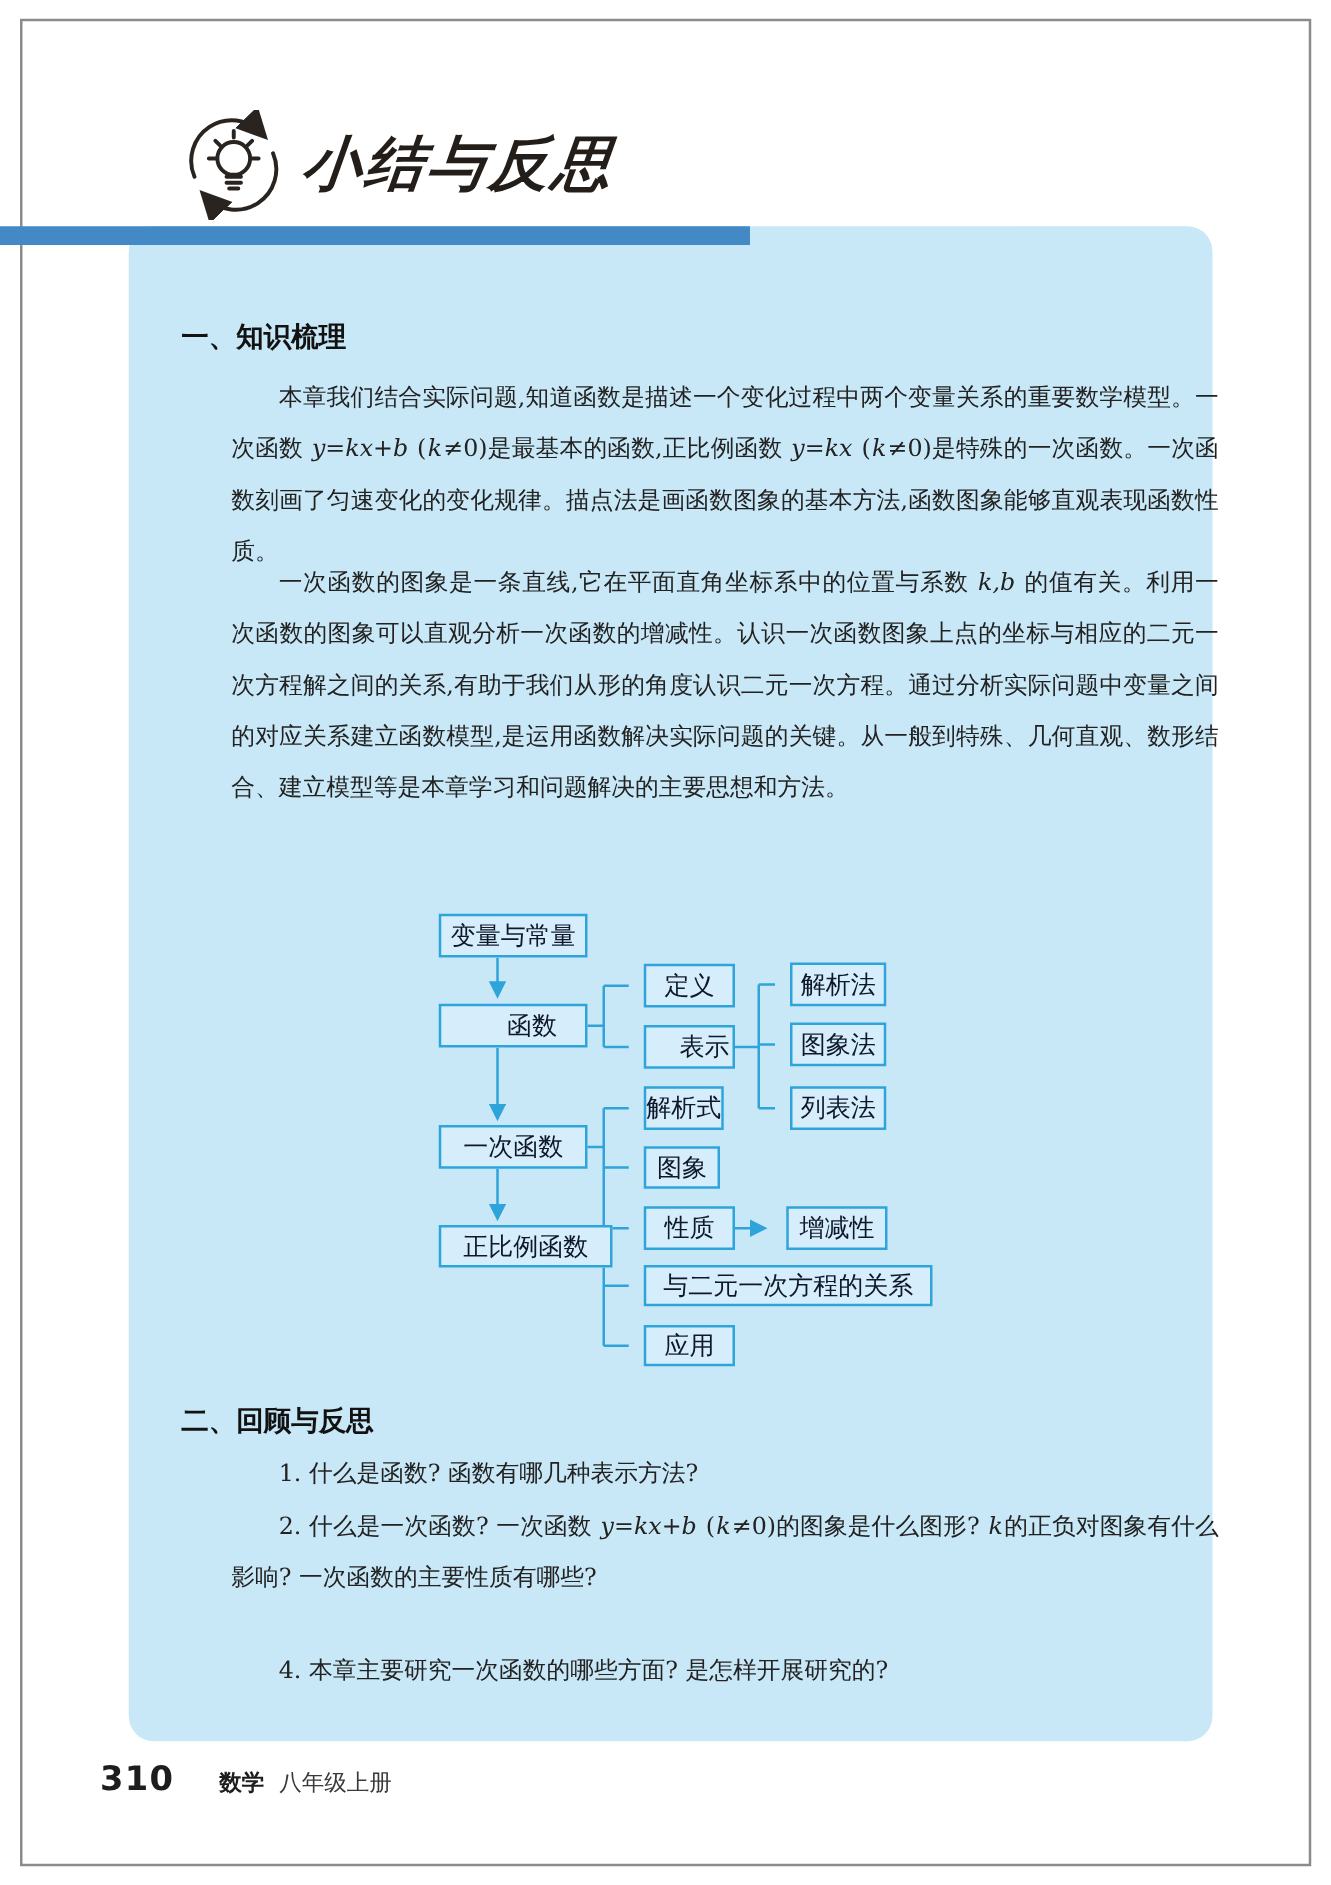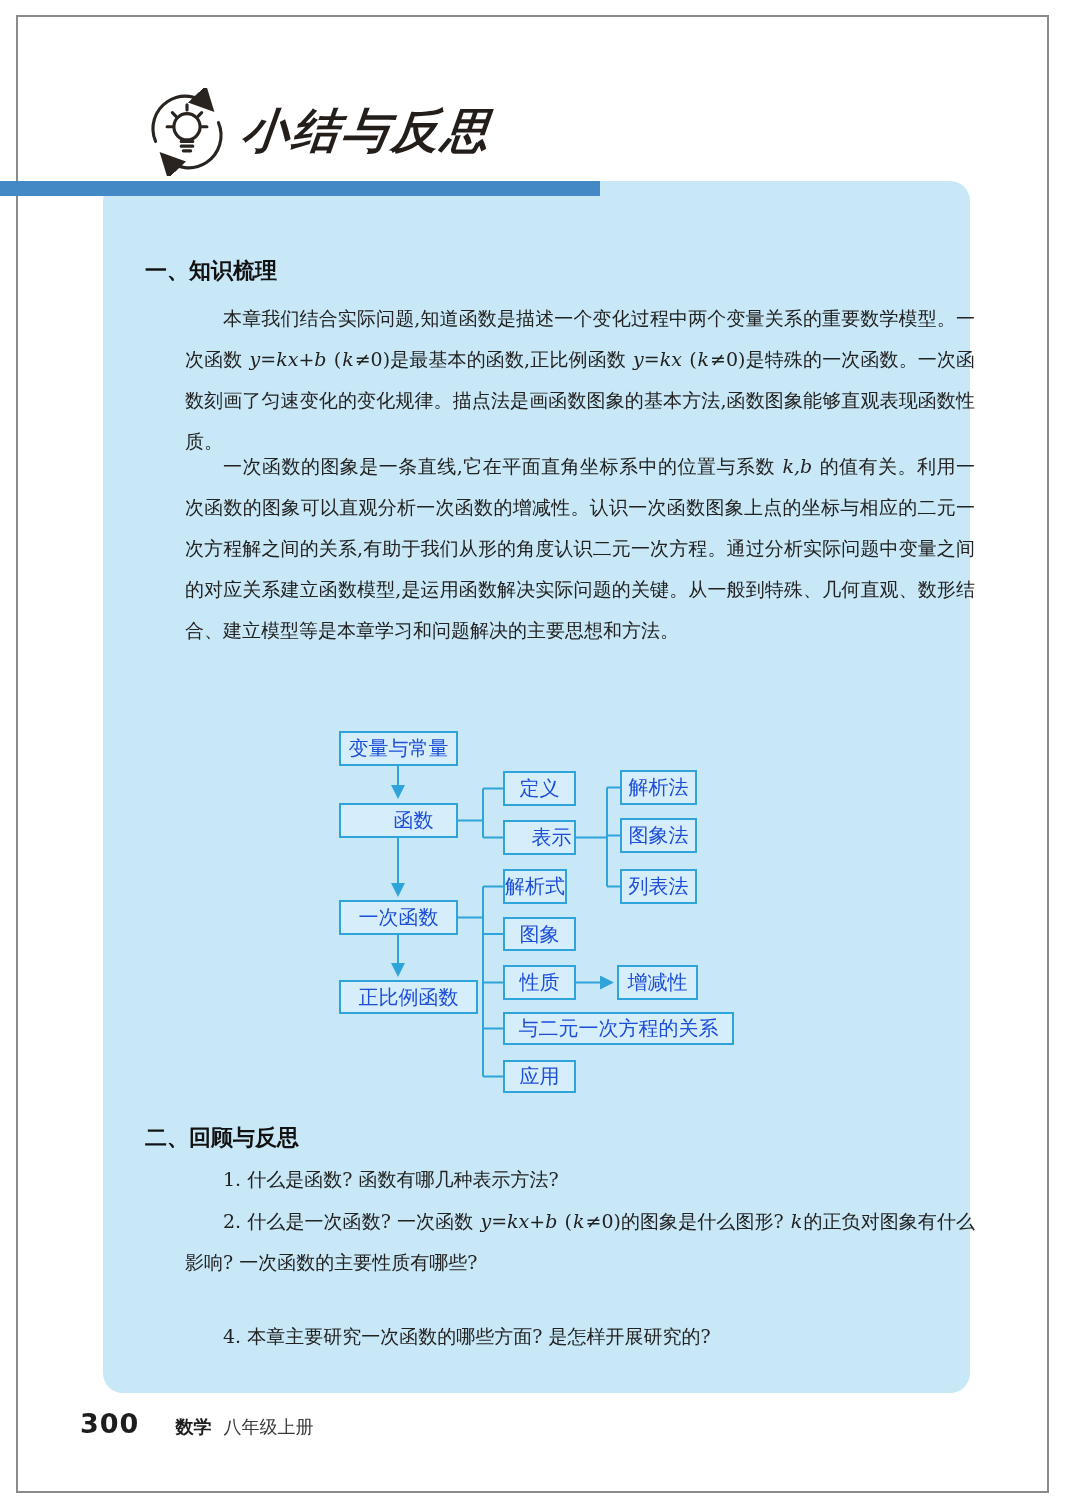--- a/index.html
+++ b/index.html
@@ -56,22 +56,23 @@
   
   .diagram {
     position: absolute; left: 227px; top: 544px; width: 430px; height: 380px;
   }
   .diagram svg.wires { position: absolute; left: 0; top: 0; }
   .node {
     position: absolute;
     border: 2px solid #2ea4da; background: #d6eefb;
     display: flex; align-items: center; justify-content: center;
     font-family: "DejaVu Sans", "Liberation Sans", sans-serif;
-    font-size: 20px; font-weight: 400; color: #1d4ed8;
+    font-size: 20px; font-weight: 400; color: #0f172a;
     white-space: nowrap;
+    margin-left: 12px;
   }
   
   .footer {
     position: absolute; left: 80px; top: 1408px;
     display: flex; align-items: baseline;
     font-family: "DejaVu Sans", "Liberation Sans", sans-serif;
     z-index: 4;
   }
   .footer .pagenum { font-size: 27px; font-weight: bold; color: #1d1d1d; letter-spacing: 1px; }
   .footer .subject { font-size: 18px; font-weight: bold; color: #1d1d1d; margin-left: 36px; }
@@ -133,32 +134,32 @@
     <div class="node" style="left:9px;   top:6px;   width:119px; height:35px;">变量与常量</div>
     <div class="node" style="left:9px;   top:78px;  width:119px; height:35px;padding-left:30px;">函数</div>
     <div class="node" style="left:9px;   top:175px; width:119px; height:35px;">一次函数</div>
     <div class="node" style="left:9px;   top:255px; width:139px; height:34px;">正比例函数</div>
     <div class="node" style="left:173px; top:46px;  width:73px;  height:35px;text-align:center;">定义</div>
     <div class="node" style="left:173px; top:95px;  width:73px;  height:35px;padding-left:24px;">表示</div>
     <div class="node" style="left:290px; top:45px;  width:77px;  height:35px;">解析法</div>
     <div class="node" style="left:290px; top:93px;  width:77px;  height:35px;">图象法</div>
     <div class="node" style="left:290px; top:144px; width:77px;  height:35px;">列表法</div>
     <div class="node" style="left:173px; top:144px; width:64px;  height:35px;">解析式</div>
-    <div class="node" style="left:173px; top:192px; width:73px;  height:34px;">图象</div>
+    <div class="node" style="left:173px; top:192px; width:61px;  height:34px;">图象</div>
     <div class="node" style="left:173px; top:240px; width:73px;  height:35px;">性质</div>
     <div class="node" style="left:287px; top:240px; width:81px;  height:35px;">增减性</div>
     <div class="node" style="left:173px; top:287px; width:231px; height:33px;">与二元一次方程的关系</div>
     <div class="node" style="left:173px; top:335px; width:73px;  height:33px;">应用</div>
   </div>
 
   <h2 style="top:943px;">二、回顾与反思</h2>
 
   <p class="body-par" style="top:978px;"><span>1. 什么是函数? 函数有哪几种表示方法?</span></p>
   <p class="body-par" style="top:1020px;"><span>2. 什么是一次函数? 一次函数 </span><span class="math">y=kx+b</span><span> (</span><span class="math">k</span><span>≠0)的图象是什么图形? </span><span class="math">k</span><span>的正负对图象有什么影响? 一次函数的主要性质有哪些?</span></p>
   <p class="body-par" style="top:1135px;"><span>4. 本章主要研究一次函数的哪些方面? 是怎样开展研究的?</span></p>
 
 </div>
 
 <div class="footer">
-  <span class="pagenum">300</span>
+  <span class="pagenum">310</span>
   <span class="subject">数学</span>
   <span class="volume">八年级上册</span>
 </div>
 
 </body></html>

